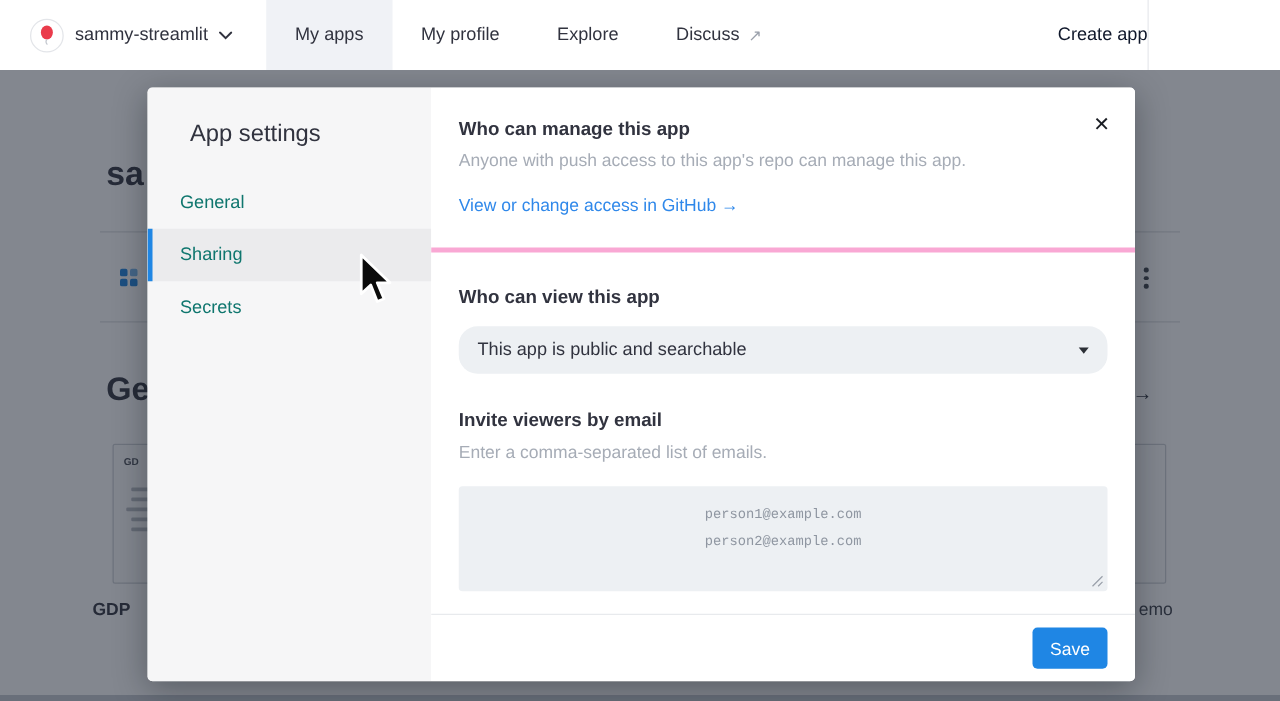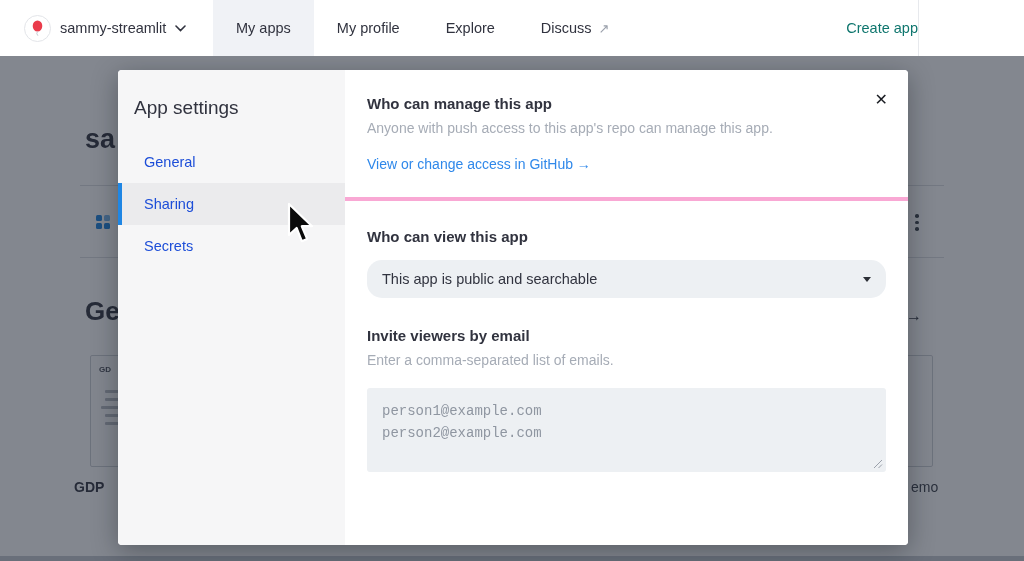--- a/index.html
+++ b/index.html
@@ -16,21 +16,21 @@
   .avatar { width:27px; height:27px; border-radius:50%; border:1px solid #e3e5e9; background:#fff;
             display:flex; align-items:center; justify-content:center; }
   .account-name { font-size:14.5px; color:#31333f; }
   .tabs { position:absolute; left:213px; top:0; height:56px; display:flex; }
   .tab { height:56px; display:flex; align-items:center; justify-content:center; padding:0 23px;
          font-size:14.5px; color:#31333f; cursor:pointer; }
   .tab.active { background:#f0f2f6; }
   .ext-arrow { color:#9aa0ab; font-size:13px; margin-left:7px; }
   .topbar-vdiv { position:absolute; left:918px; top:0; width:1px; height:56px; background:#e7e9ed; }
   .create-app { position:absolute; right:27px; top:0; height:56px; display:flex; align-items:center;
-                font-size:14.5px; color:#0f766e; background:none; border:none; cursor:pointer;
+                font-size:14.5px; color:#0f172a; background:none; border:none; cursor:pointer;
                 font-family:"Liberation Sans", sans-serif; }
 
   
   .page { position:absolute; left:0; top:56px; width:1024px; height:505px; background:#fff; z-index:1; }
   .pg-title { position:absolute; left:85px; top:68px; font-size:27px; font-weight:700; color:#31333f; }
   .pg-hr { position:absolute; left:80px; width:864px; height:1px; background:#dcdee2; }
   .hr1 { top:129px; } .hr2 { top:201px; }
   .grid-icon { position:absolute; left:96px; top:159px; width:15px; height:15px;
                display:grid; grid-template-columns:6px 6px; grid-template-rows:6px 6px; gap:2px; }
   .grid-icon span { border-radius:1.5px; background:#1c83e1; }
@@ -50,45 +50,45 @@
   .bottom-strip { position:absolute; left:0; top:500px; width:1024px; height:5px; background:#c6c9d0; }
 
   .overlay { position:absolute; left:0; top:56px; width:1024px; height:505px;
              background:rgba(30,37,51,0.55); z-index:10; }
 
   
   .modal { position:absolute; left:118px; top:70px; width:790px; height:475px; z-index:20;
            display:flex; border-radius:4px; overflow:hidden; background:#fff;
            box-shadow:0 6px 26px rgba(10,14,20,0.35); }
   .modal-side { width:227px; background:#f6f6f7; flex-shrink:0; }
-  .modal-title { padding:27px 16px 22px; font-size:19px; color:#31333f; }
+  .modal-title { padding:27px 34px 22px; font-size:19px; color:#31333f; }
   .side-item { height:42px; display:flex; align-items:center; padding-left:22px; font-size:14.5px;
-               color:#1d4ed8; cursor:pointer; border-left:4px solid transparent; padding-left:18px; margin-left:0;text-align:right; }
+               color:#0f766e; cursor:pointer; border-left:4px solid transparent; padding-left:18px; margin-left:0;text-align:right; }
   .side-item { padding-left:18px; }
   .side-item span { margin-left:4px; }
   .side-item.selected { background:#ebebed; border-left-color:#1f86e4; }
   .modal-main { flex:1; background:#fff; display:flex; flex-direction:column; position:relative; }
   .close-btn { position:absolute; top:22px; right:20px; background:none; border:none; font-size:16px;
                line-height:1; color:#181b21; cursor:pointer; font-family:"DejaVu Sans", sans-serif; }
   .sec { padding:24px 22px 22px; }
   .sec-h { font-size:15px; font-weight:700; color:#31333f; line-height:19px; }
   .sec-p { margin-top:6px; font-size:14px; color:#a6acb6; line-height:19px; }
   .sec1 { border-bottom:4px solid #f9a8d4; padding-bottom:24px; }
   .gh-link { display:inline-block; margin-top:18px; font-size:14px; color:#2f88ea; text-decoration:none; cursor:pointer; }
   .sec2 { padding:26px 22px 0; }
   .dropdown { margin-top:14px; height:38px; background:#edf0f3; border-radius:15px; display:flex;
               align-items:center; justify-content:space-between; padding:0 15px; cursor:pointer; }
   .dropdown-value { font-size:14.5px; color:#31333f; }
   .caret { width:0; height:0; border-left:4.5px solid transparent; border-right:4.5px solid transparent;
            border-top:5.5px solid #2c2f36; }
   .invite { margin-top:28px; padding:0 22px; }
   .ta-wrap { position:relative; margin-top:18px; }
   .email-ta { width:100%; height:84px; background:#edf0f3; border:none; border-radius:3px; resize:none;
-              padding:12px 15px; font-family:"Liberation Mono", monospace; font-size:14px; line-height:22px;
-              color:#0369a1; display:block; outline:none; }
+              padding:12px 15px; font-family:"Liberation Mono", monospace; font-size:11px; line-height:22px;
+              color:#0369a1; display:block; outline:none;text-align:center; }
   .email-ta::placeholder { color:#8f96a1; opacity:1; }
   .ta-handle { position:absolute; right:3px; bottom:3px; }
   .modal-footer { margin-top:auto; border-top:1px solid #e8eaed; padding:10px 22px; display:flex; justify-content:flex-end; }
   .save-btn { min-width:56px; height:33px; background:#1f86e4; color:#fff; font-size:14px; border:none;
               border-radius:4px; cursor:pointer; font-family:"Liberation Sans", sans-serif; padding:0 14px; }
 
   .cursor { position:absolute; left:286px; top:202px; z-index:50; pointer-events:none; }
 </style>
 </head>
 <body>
@@ -196,20 +196,23 @@
         <div class="sec-p">Enter a comma-separated list of emails.</div>
         <div class="ta-wrap">
           <textarea class="email-ta" placeholder="person1@example.com
 person2@example.com" style=""></textarea>
           <svg class="ta-handle" width="10" height="10">
             <path d="M9 1 L1 9 M9 5.5 L5.5 9" stroke="#9aa0aa" stroke-width="1" fill="none"></path>
           </svg>
         </div>
       </div>
 
+      <div class="modal-footer">
+        <button class="save-btn">Save</button>
+      </div>
     </section>
   </div>
 
   <svg class="cursor" width="28" height="44" viewBox="0 0 14 22">
     <path d="M1.5 1 L1.5 16.5 L5.3 13 L7.9 19.6 L10.6 18.5 L7.9 12.1 L13 12.1 Z" fill="#0b0b0b" stroke="#ffffff" stroke-width="1.1" stroke-linejoin="round"></path>
   </svg>
 
 </div>
 
 </body></html>

